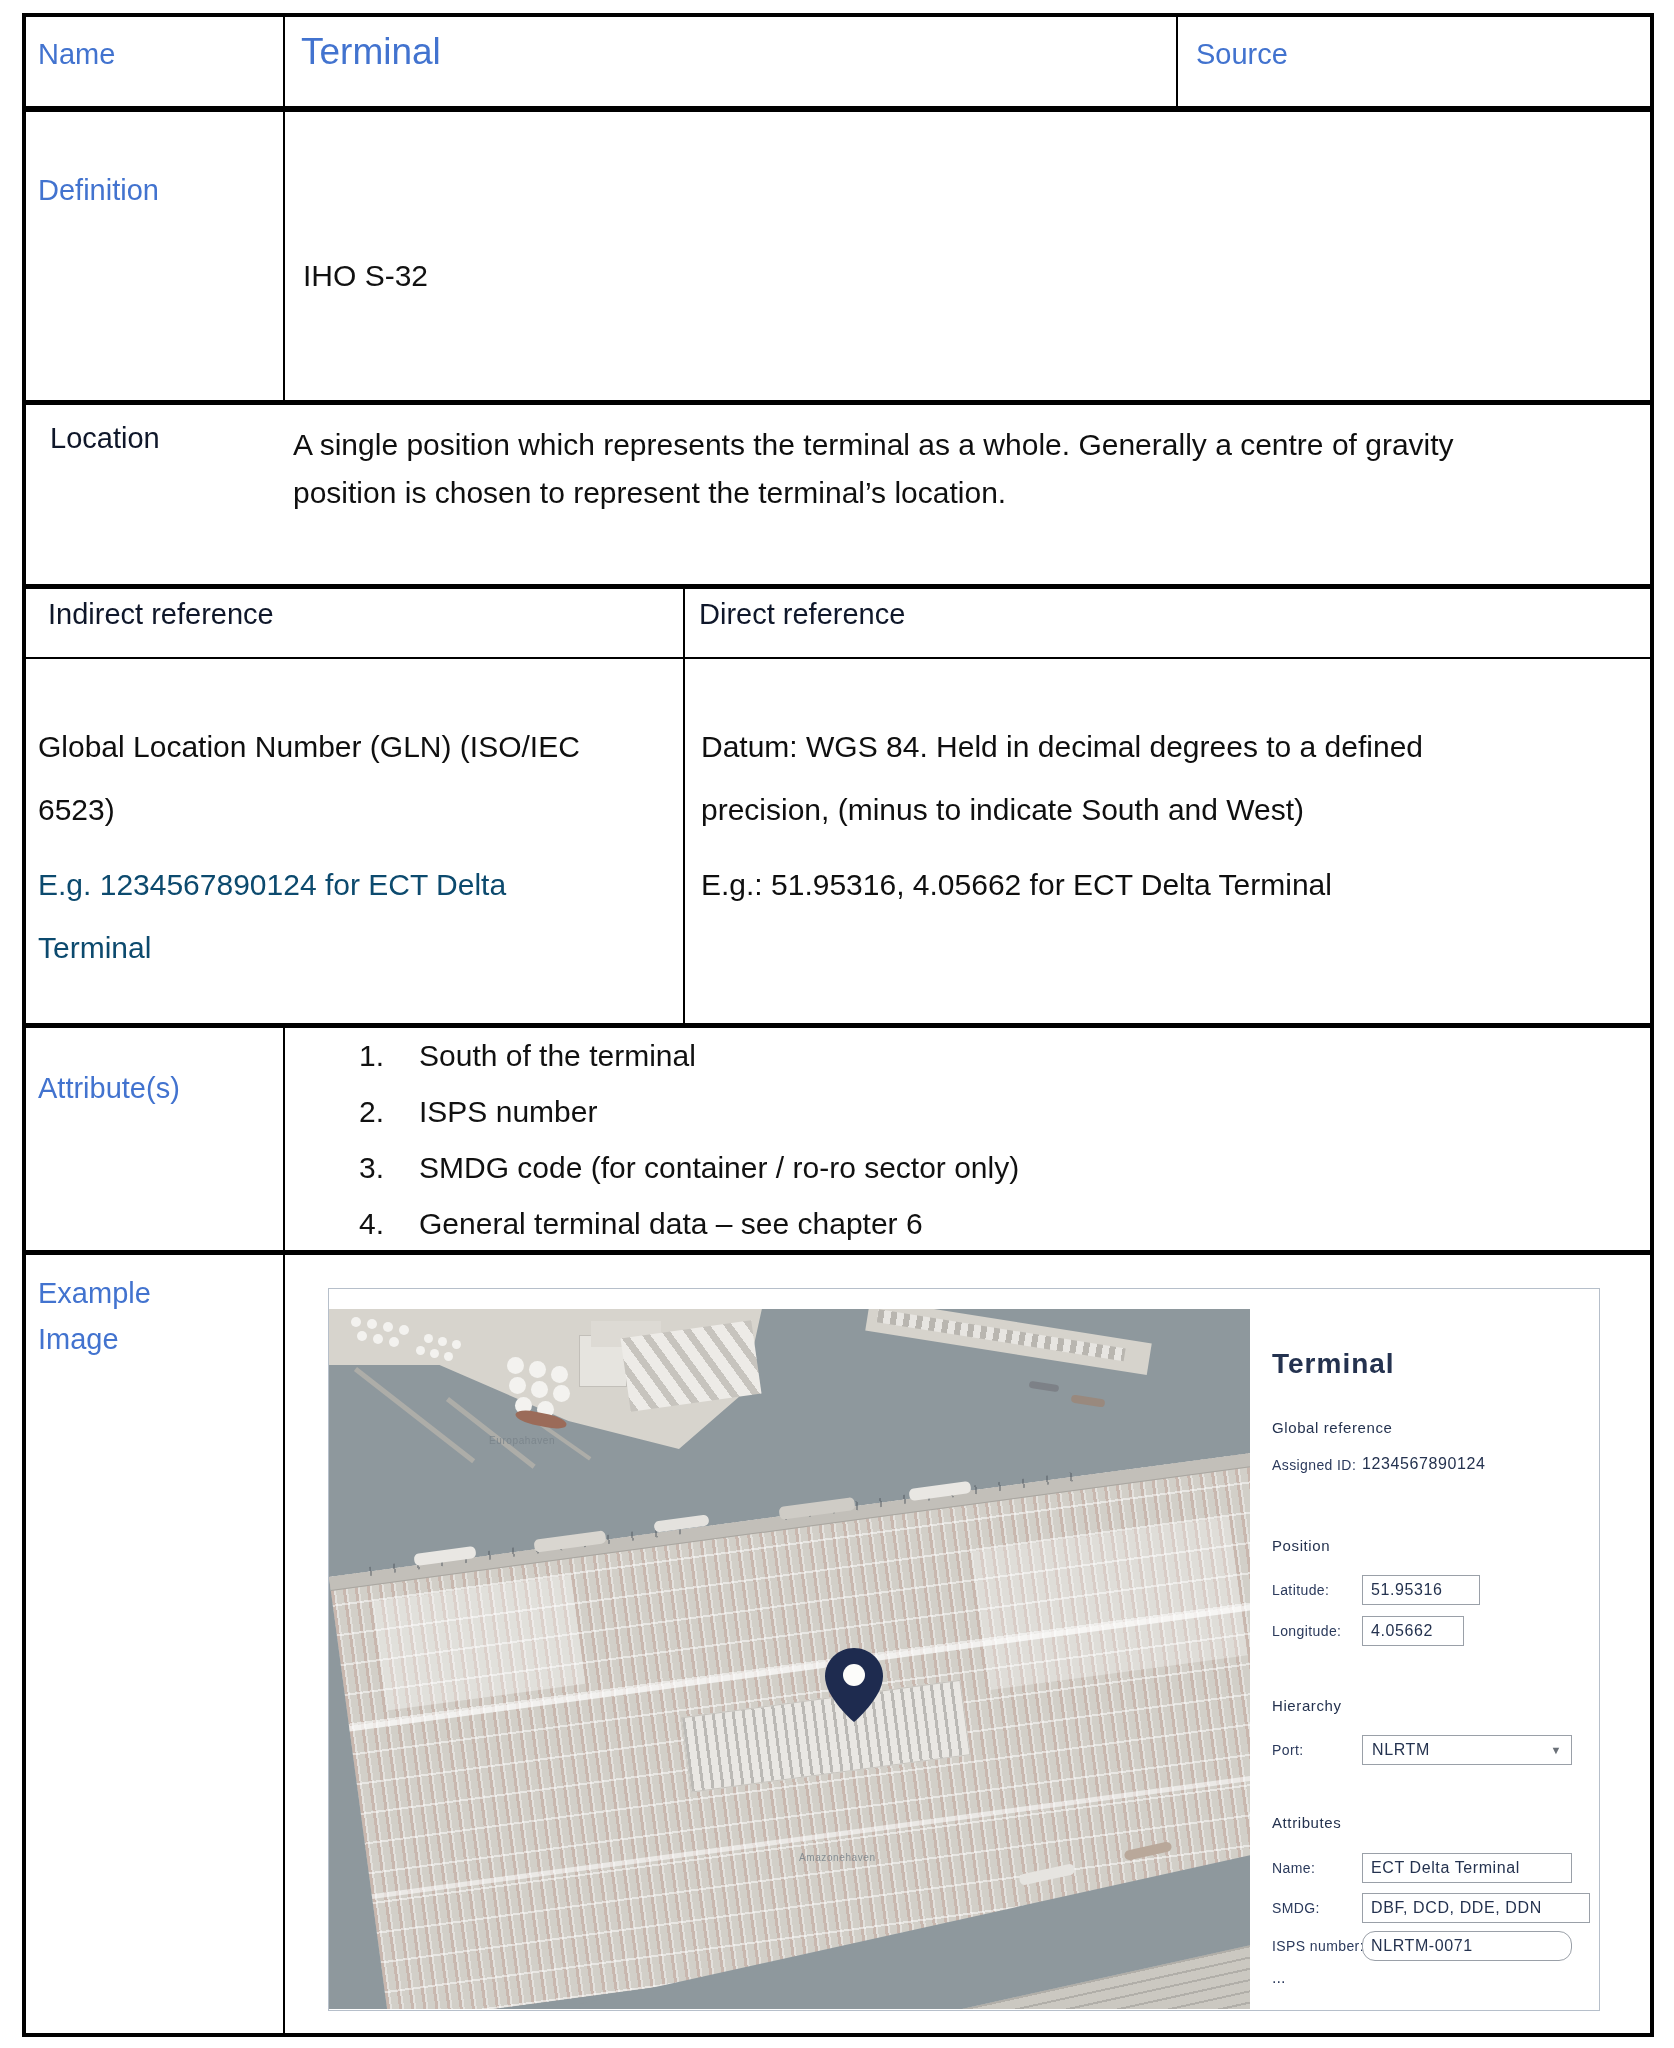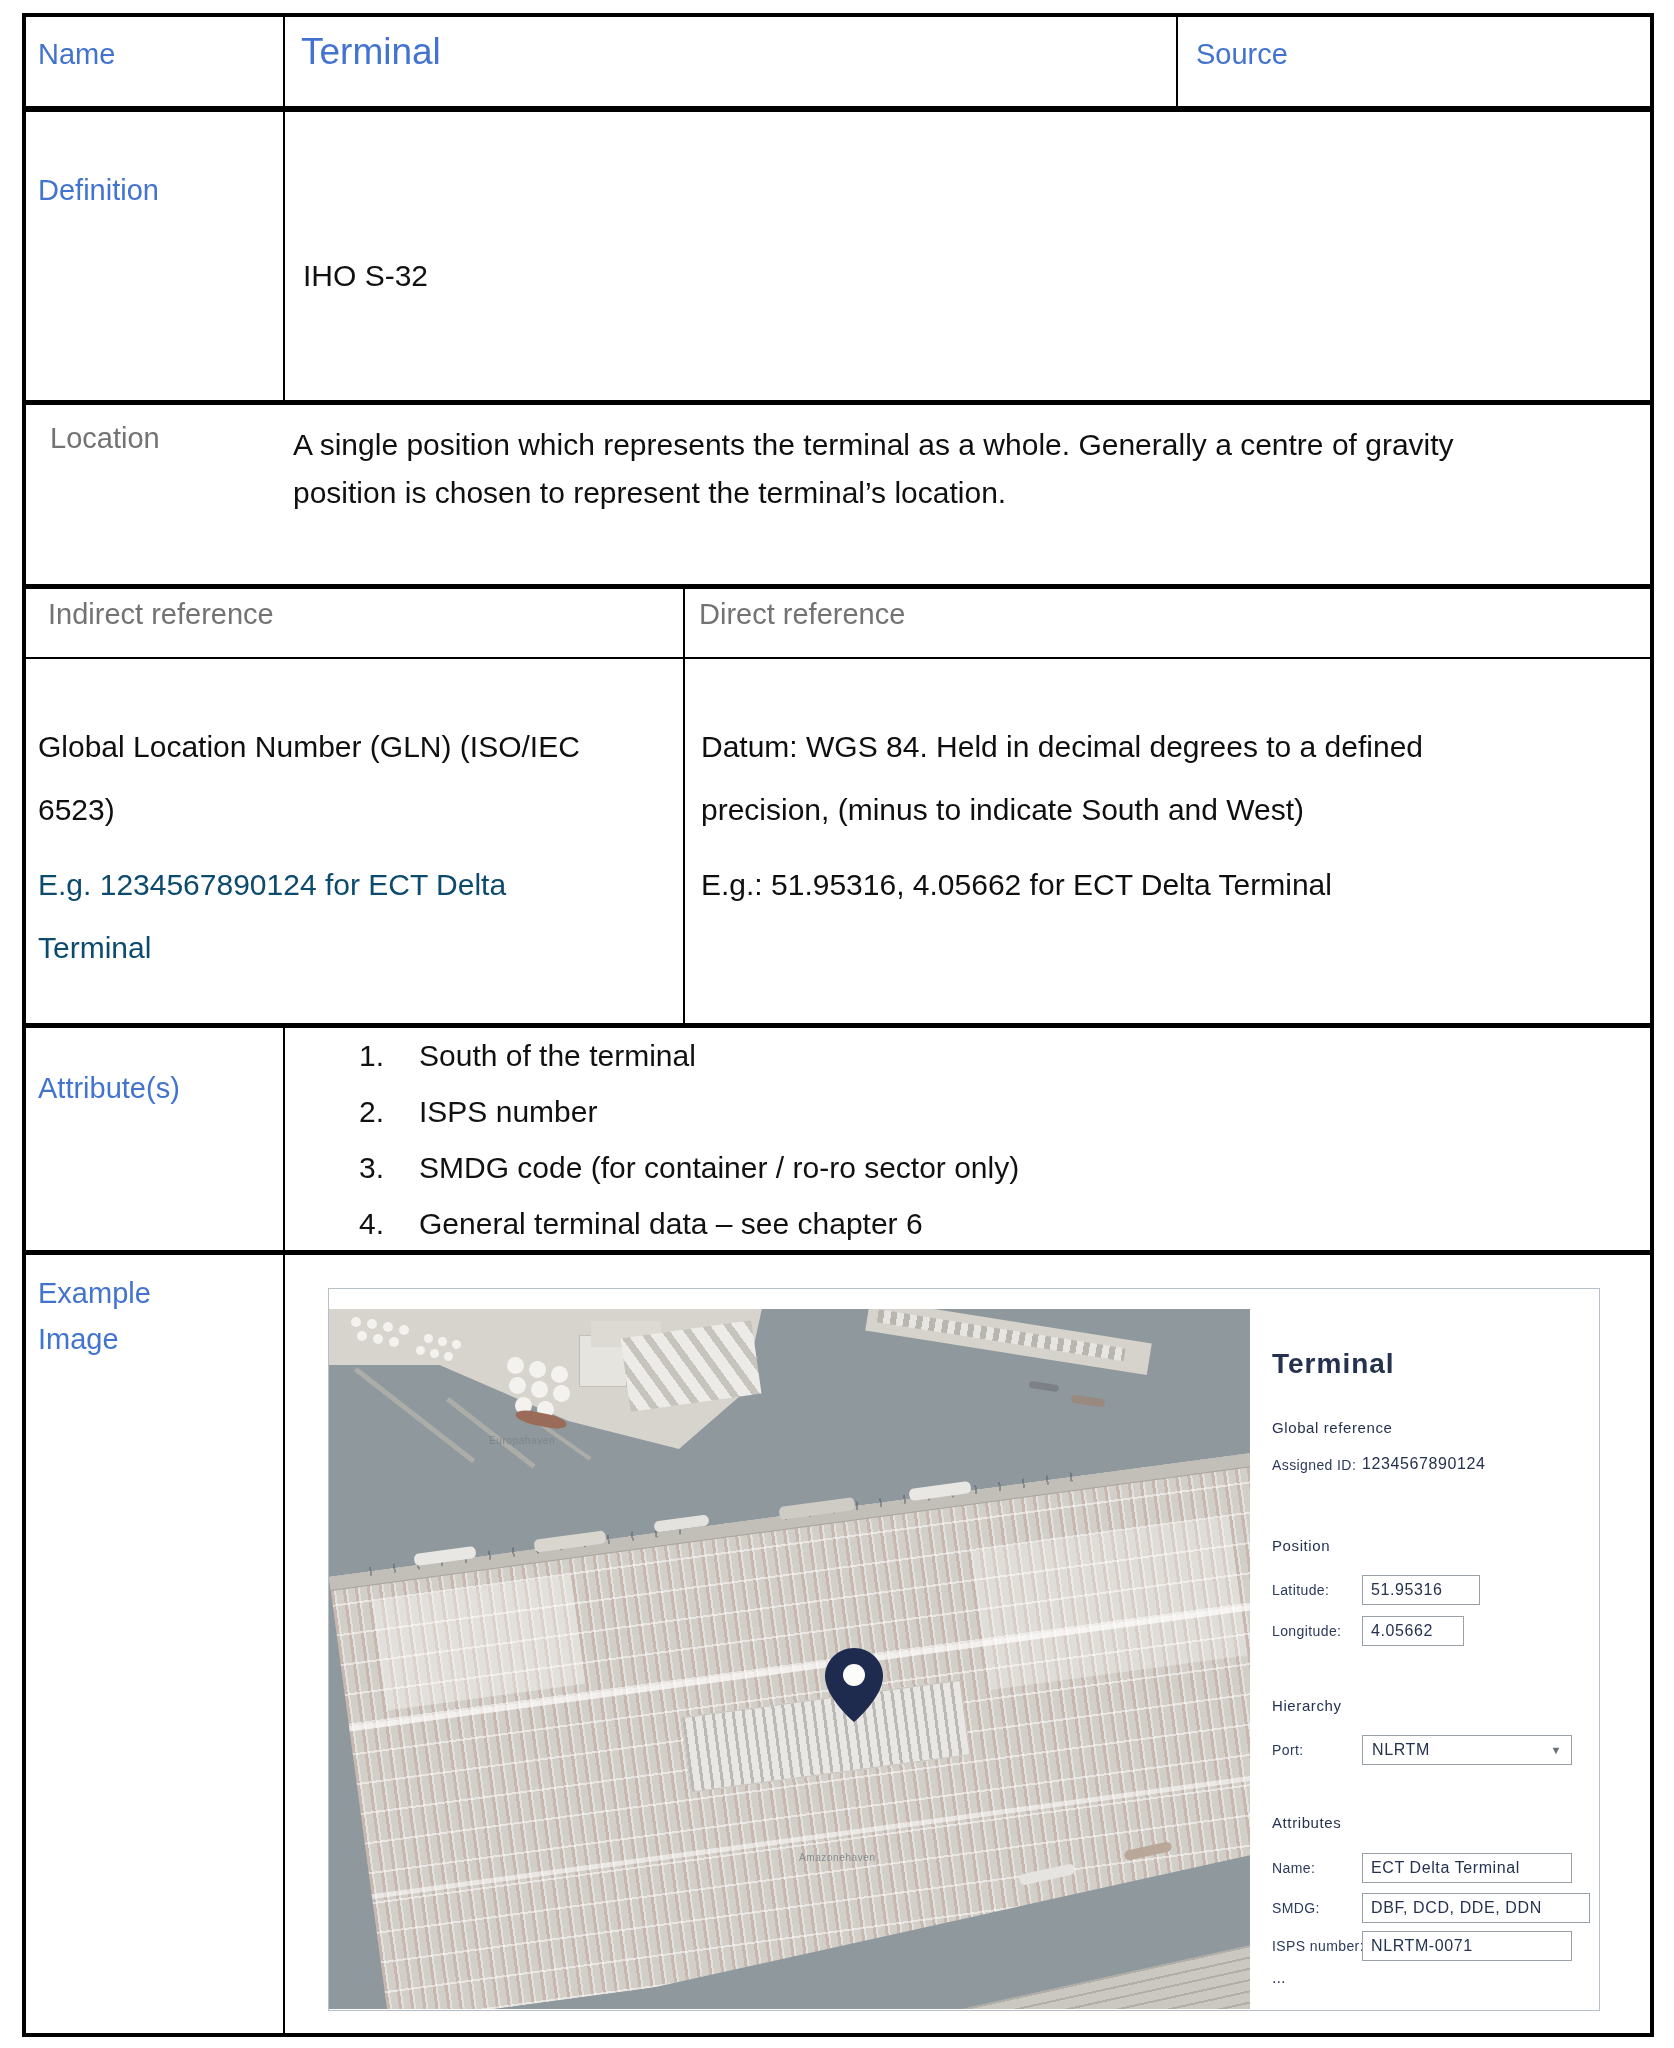--- a/index.html
+++ b/index.html
@@ -15,21 +15,21 @@
   .r5{height:369px;border-bottom:5px solid #000;}
   .r6{height:227px;border-bottom:5px solid #000;}
   .r7{flex:1;}
   .c{box-sizing:border-box;height:100%;}
   .b-r{border-right:2px solid #000;}
   .w-label{width:259px;}
   .w-mid{width:893px;}
   .w-ref{width:659px;}
   .grow{flex:1;}
   .lbl{color:#4273cf;font-size:29px;padding-left:12px;}
-  .lbl-lt{color:#737373;font-size:29px;padding-left:12px;}
+  .lbl-lt{color:#0f172a;font-size:29px;padding-left:12px;}
   .pt-r1{padding-top:21px;}
   .title{color:#4273cf;font-size:37px;padding:14px 0 0 16px;}
   .body-txt{font-size:30px;color:#0f0f0f;}
   .ml{white-space:pre-line;}
   .def-label{padding-top:62px;}
   .def-text{padding:45px 30px 0 8px;line-height:65px;}
   .src-head{padding-top:21px;padding-left:18px;}
   .src-val{padding:147px 10px 0 18px;font-size:30px;}
   .r3 .c{position:relative;}
   .loc-label{position:absolute;left:12px;top:17px;}
@@ -268,19 +268,19 @@
           <span>NLRTM</span>
           <span class="dd-arrow">▼</span>
         </div>
 
         <div class="abs p-head" style="top:505px;">Attributes</div>
         <div class="abs p-lbl" style="top:551px;">Name:</div>
         <input class="p-input" style="top: 544px; width: 210px;" readonly="" value="ECT Delta Terminal">
         <div class="abs p-lbl" style="top:591px;">SMDG:</div>
         <input class="p-input" style="top: 584px; width: 228px;" readonly="" value="DBF, DCD, DDE, DDN">
         <div class="abs p-lbl" style="top:629px;">ISPS number:</div>
-        <input class="p-input" style="top: 622px; width: 210px;" readonly="" value="NLRTM-0071">
+        <input class="p-input" style="top: 622px; width: 210px; border-radius: 13px;" readonly="" value="NLRTM-0071">
 
         <div class="abs p-more" style="top:660px;">...</div>
       </div>
     </div>
   </div>
 </div>
 
 </body></html>

